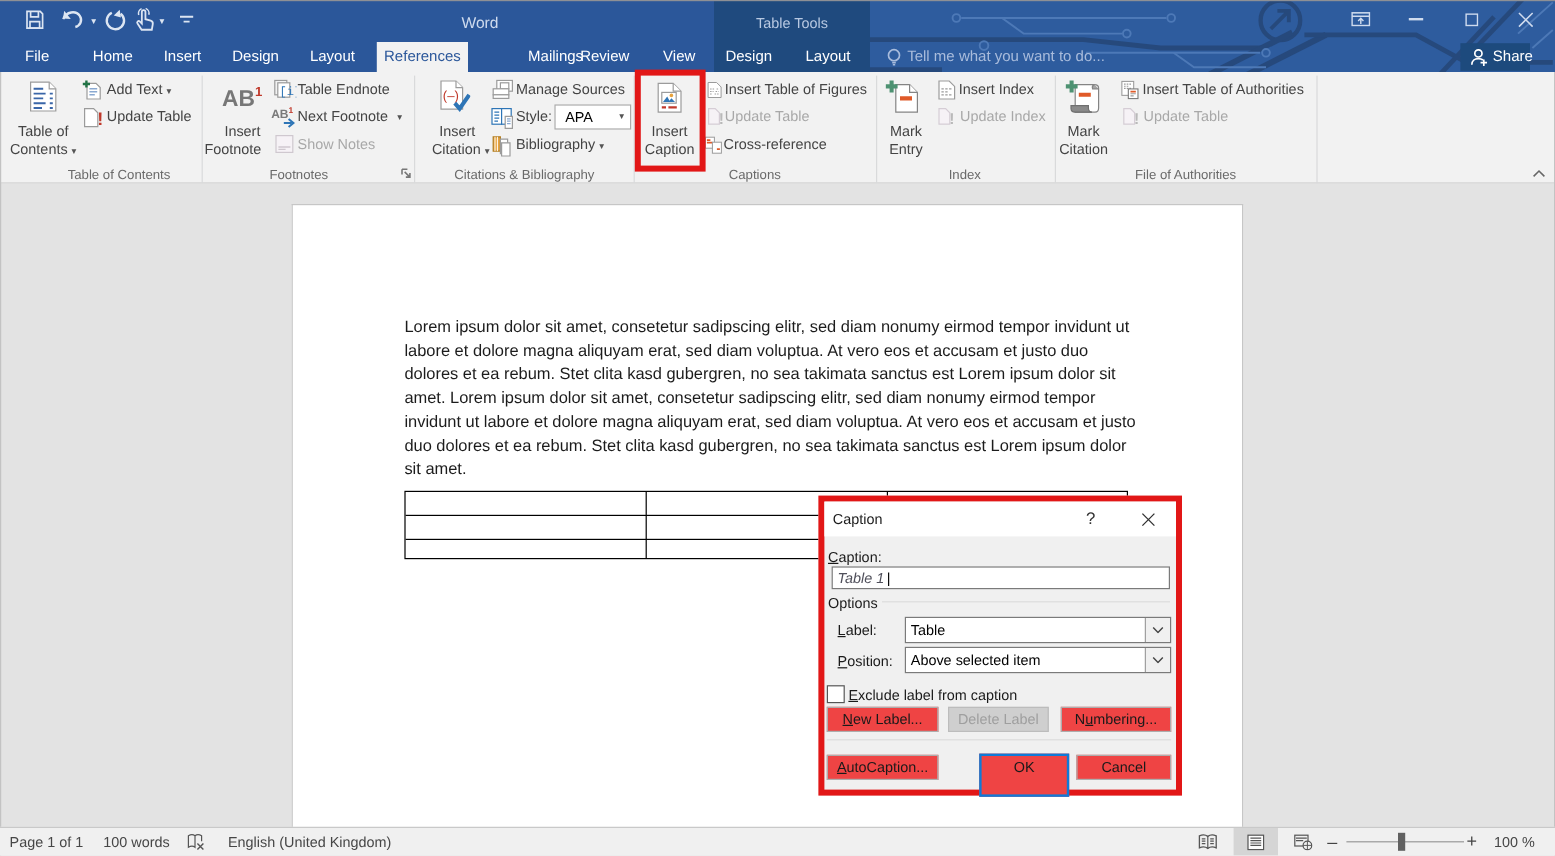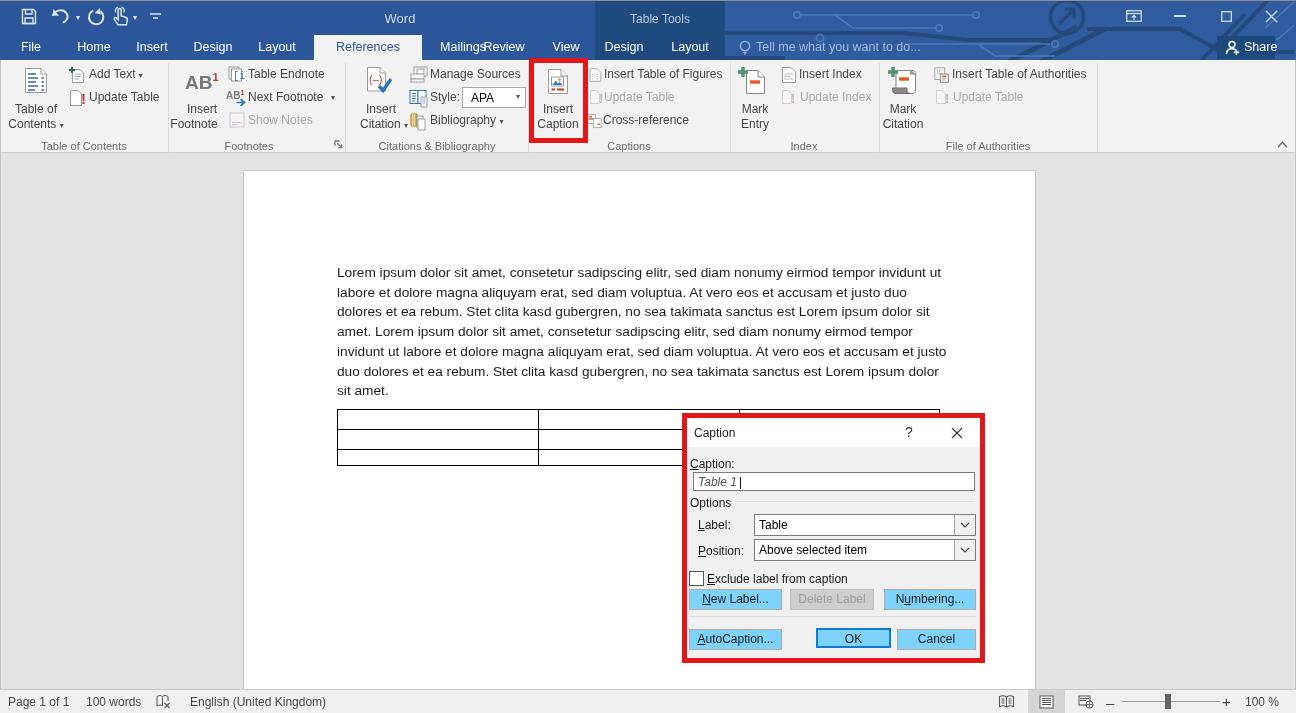--- a/index.html
+++ b/index.html
@@ -8,21 +8,21 @@
        -webkit-font-smoothing:antialiased;}
   .abs{position:absolute;}
   
   #titlebar{left:0;top:0;width:1296px;height:60px;background:#2b579a;}
   #deco{left:725px;top:0;width:571px;height:60px;}
   #ttblock{left:595px;top:0;width:130px;height:60px;background:#1f4a7e;}
   #ttlabel{left:595px;top:12px;width:130px;text-align:center;font-size:12px;color:#b8c9e2;}
   #wordtitle{left:300px;top:11px;width:200px;text-align:center;font-size:13px;color:#cfdbee;}
   
   .tab{top:34px;height:26px;line-height:26px;font-size:12.5px;color:#fff;text-align:center;}
-  #reftab{left:314px;top:35px;width:108px;height:25px;background:#f2f2f2;color:#2b579a;line-height:25px;font-size:12.5px;text-align:center;}
+  #reftab{left:314px;top:35px;width:76px;height:25px;background:#f2f2f2;color:#2b579a;line-height:25px;font-size:12.5px;text-align:center;}
   #tellme{left:756px;top:40px;font-size:12.5px;color:#a9bcdc;}
   #share{left:1217px;top:36px;width:58px;height:23px;background:#1d4a7d;color:#fff;font-size:12.5px;}
   
   #ribbon{left:0;top:60px;width:1296px;height:92px;background:#f2f2f2;border-bottom:1px solid #cdcdcd;}
   .gsep{position:absolute;top:3px;width:1px;height:142px;background:#d9dadb;}
   .glabel{position:absolute;top:80px;font-size:11px;color:#6a6a6a;text-align:center;white-space:nowrap;}
   .sbt{position:absolute;font-size:12px;color:#444;white-space:nowrap;}
   .sbt.gray{color:#a8a8a8;}
   .bigtxt{position:absolute;font-size:12px;color:#444;text-align:center;white-space:nowrap;}
   .drop{font-size:8px;color:#555;}
@@ -32,21 +32,21 @@
   #bodytext{left:337px;top:110px;width:640px;font-size:13.7px;line-height:19.7px;color:#1c1c1c;}
   #doctable{left:337px;top:256px;width:603px;height:57px;border:1px solid #000;box-sizing:border-box;}
   .tline{position:absolute;background:#000;}
   
   #statusbar{left:0;top:689px;width:1296px;height:24px;background:#f0f0f0;border-top:1px solid #c9c9c9;
              font-size:12px;color:#464646;}
   
   #dlgwrap{left:682px;top:413px;width:303px;height:250px;border:5px solid #e21717;background:#f0f0f0;box-sizing:border-box;}
   #dlg{position:relative;width:293px;height:240px;font-size:12px;color:#1a1a1a;}
   #dlgtitle{position:absolute;left:0;top:0;width:293px;height:29px;background:#fff;}
-  .dbtn{position:absolute;height:21px;background:#7dd3fc;border:1px solid #adadad;box-sizing:border-box;
+  .dbtn{position:absolute;height:21px;background:#ef4444;border:1px solid #adadad;box-sizing:border-box;
         text-align:center;line-height:19px;font-size:12px;color:#1a1a1a;}
   .combo{position:absolute;height:22px;background:#fff;border:1px solid #7a7a7a;box-sizing:border-box;}
   .cbtext{position:absolute;left:4px;top:3px;font-size:12px;color:#000;}
   .cbbtn{position:absolute;right:0;top:0;width:20px;height:20px;background:#f0f0f0;border-left:1px solid #a0a0a0;
          display:flex;align-items:center;justify-content:center;}
   #dlginput{left:6px;top:54px;width:282px;height:19px;background:#fff;border:1px solid #7a7a7a;box-sizing:border-box;
             font-size:12px;color:#4f4f5a;padding:2px 0 0 4px;}
   #caret{color:#000;font-style:normal;font-weight:400;margin-left:2px;}
   #dlgcheck{left:2px;top:153px;width:13px;height:13px;background:#fff;border:1px solid #555;box-sizing:content-box;}
   u{text-decoration:underline;}
@@ -178,21 +178,21 @@
           <path d="M6.5 8 L13 8 M6.5 10.5 L13 10.5 M6.5 13 L11 13"></path>
         </g>
       <path d="M4 1 L4 7 M1 4 L7 4" stroke="#217346" stroke-width="2"></path>
     </svg>
     <div class="sbt" style="left:89px;top:7px;">Add Text <span class="drop">▾</span></div>
     <svg class="abs" style="left:68px;top:29px;" width="18" height="18" viewBox="0 0 18 18">
       <path d="M2.5 1.5 L10 1.5 L13.5 5 L13.5 16.5 L2.5 16.5 Z" fill="#fff" stroke="#9b9b9b"></path>
       <text x="13" y="15" font-size="15" font-weight="bold" fill="#c0392b" font-family="Liberation Sans">!</text>
     </svg>
     <div class="sbt" style="left:89px;top:30px;">Update Table</div>
-    <div class="glabel" style="left:14px;width:140px;">Table of Contents</div>
+    <div class="glabel" style="left:2px;width:140px;text-align:right;">Table of Contents</div>
 
     <div class="abs" style="left:185px;top:11px;font-size:19px;font-weight:bold;color:#777;">AB<span style="font-size:11px;color:#c0392b;vertical-align:8px;">1</span></div>
     <div class="bigtxt" style="left:166px;top:42px;width:72px;">Insert</div>
     <div class="bigtxt" style="left:158px;top:57px;width:72px;">Footnote</div>
     <svg class="abs" style="left:228px;top:6px;" width="19" height="17" viewBox="0 0 19 17">
       <rect x="1" y="1" width="10" height="12" fill="none" stroke="#9b9b9b"></rect>
       <rect x="3.5" y="3" width="10" height="12" fill="#fff" stroke="#9b9b9b"></rect>
       <text x="5" y="13" font-size="10" fill="#2e75b6" font-family="Liberation Mono">[i]</text>
     </svg>
     <div class="sbt" style="left:248px;top:7px;">Table Endnote</div>
@@ -413,17 +413,17 @@
             </svg>
           </span>
       </div>
       <div class="abs" id="dlgcheck"></div>
       <div class="abs" style="left:20px;top:154px;"><u>E</u>xclude label from caption</div>
       <div class="dbtn" style="left:2px;top:171px;width:93px;"><u>N</u>ew Label...</div>
       <div class="dbtn" style="left:103px;top:171px;width:84px;background:#cfcfcf;border-color:#bcbcbc;color:#9f9f9f;">Delete Label</div>
       <div class="dbtn" style="left:197px;top:171px;width:92px;">N<u>u</u>mbering...</div>
       <div class="abs" style="left:2px;top:198px;width:287px;height:1px;background:#dcdcdc;"></div>
       <div class="dbtn" style="left:2px;top:211px;width:93px;"><u>A</u>utoCaption...</div>
-      <div class="dbtn" style="left:129px;top:210px;width:75px;height:20px;border:2px solid #0f7ad8;line-height:18px;">OK</div>
+      <div class="dbtn" style="left:129px;top:210px;width:75px;height:36px;border:2px solid #0f7ad8;line-height:18px;">OK</div>
       <div class="dbtn" style="left:210px;top:211px;width:79px;">Cancel</div>
     </div>
   </div>
 </div>
 
 </body></html>

